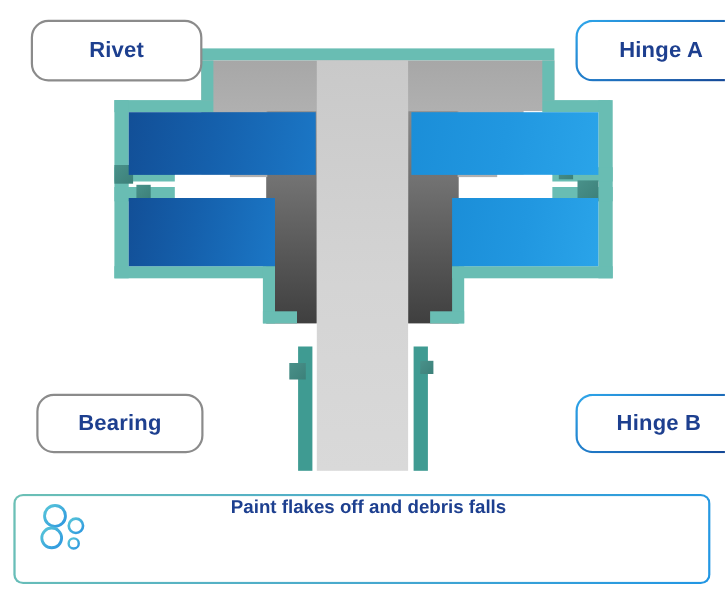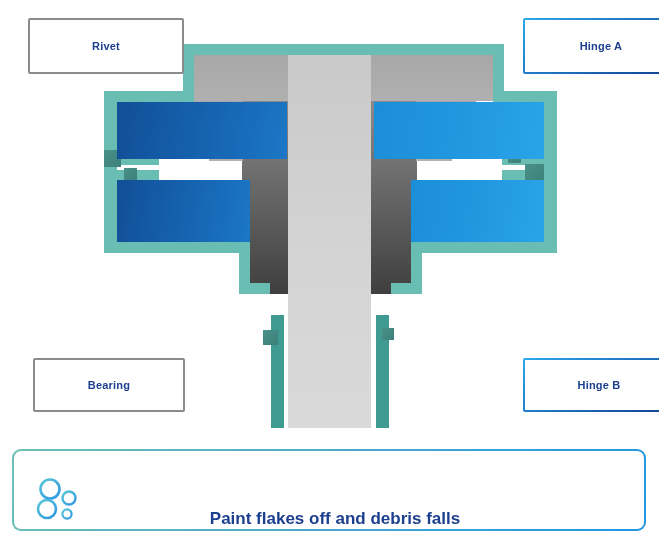--- a/index.html
+++ b/index.html
@@ -26,27 +26,27 @@
   .blue-dark{background:linear-gradient(100deg,#124f97 0%,#1560ac 45%,#1b77c6 100%);}
   .blue-light{background:linear-gradient(100deg,#1b8ed8 0%,#2197e0 50%,#2aa4e9 100%);}
 
   .white-gap{background:#ffffff;}
 
   
   .callout{
     position:absolute;
     box-sizing:border-box;
     background:#ffffff;
-    border-radius:2px;
+    border-radius:16px;
     display:flex;
     align-items:center;
     justify-content:center;
     color:#1d3f8f;
     font-weight:bold;
-    font-size:11px;
+    font-size:20px;
     letter-spacing:.2px;
   }
   .callout.gray-border{border:2px solid #8b8b8b;}
   .callout.blue-border{
     border:2px solid transparent;
     background:
       linear-gradient(#fff,#fff) padding-box,
       linear-gradient(150deg,#2ea8ec 0%,#1f76c4 45%,#12408f 100%) border-box;
     margin-left: 40px;
   }
@@ -54,21 +54,21 @@
   
   .banner{
     position:absolute;
     box-sizing:border-box;
     border-radius:9px;
     border:2px solid transparent;
     background:
       linear-gradient(#fff,#fff) padding-box,
       linear-gradient(120deg,#6cc0b5 0%,#46a8cf 55%,#2196e4 100%) border-box;
     display:flex;
-    align-items:flex-end;
+    align-items:flex-start;
   }
   .banner-icon{
     width:58px;height:58px;
     margin-left:16px;
     flex:0 0 auto;
     display:flex;align-items:center;justify-content:center;
   }
   .banner-text{
     flex:1 1 auto;
     text-align:center;

